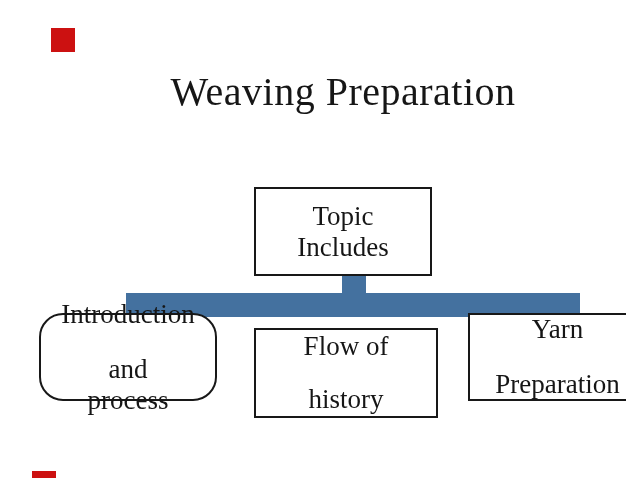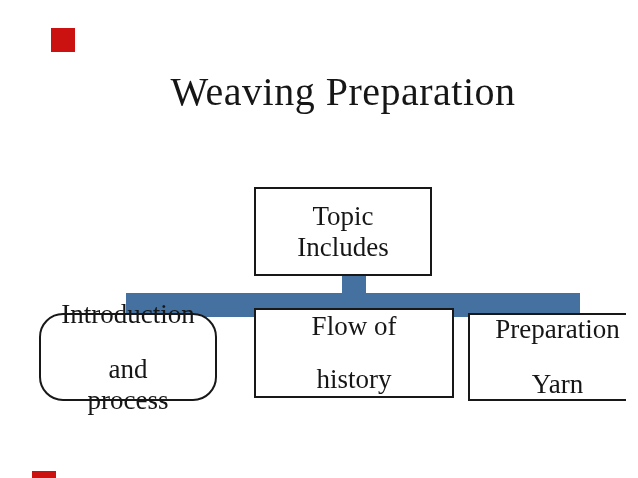--- a/index.html
+++ b/index.html
@@ -49,21 +49,21 @@
     align-items: center;
     justify-content: center;
     text-align: center;
     font-size: 27px;
     line-height: 31px;
     color: var(--text-color);
   }
   .node .line { display: block; }
   .node-root   { left: 230px; top: 163px; width: 178px; height: 89px; }
   .node-left   { left: 15px;  top: 289px; width: 178px; height: 88px; border-radius: 24px; }
-  .node-middle { left: 230px; top: 284px; width: 200px; height: 90px; line-height: 29px; }
+  .node-middle { left: 230px; top: 304px; width: 184px; height: 90px; line-height: 29px; }
   .node-right  { left: 444px; top: 289px; width: 179px; height: 88px; }
   .connector {
     position: absolute;
     background: var(--connector);
   }
   .connector-trunk      { left: 318px; top: 252px; width: 2px;   height: 36px; }
   .connector-horizontal { left: 102px; top: 269px; width: 432px; height: 2px;  }
   .connector-left-drop  { left: 102px; top: 269px; width: 2px;   height: 20px; }
   .connector-right-drop { left: 532px; top: 269px; width: 2px;   height: 20px; }
 </style>
@@ -91,17 +91,17 @@
     <span class="line">Introduction</span>
     <span class="line">and process</span>
   </div>
 
   <div class="node node-middle">
     <span class="line">Flow of</span>
     <span class="line">history</span>
   </div>
 
   <div class="node node-right">
+    <span class="line">Yarn</span>
     <span class="line">Preparation</span>
-    <span class="line">Yarn</span>
   </div>
 
 </div>
 
 </body></html>

